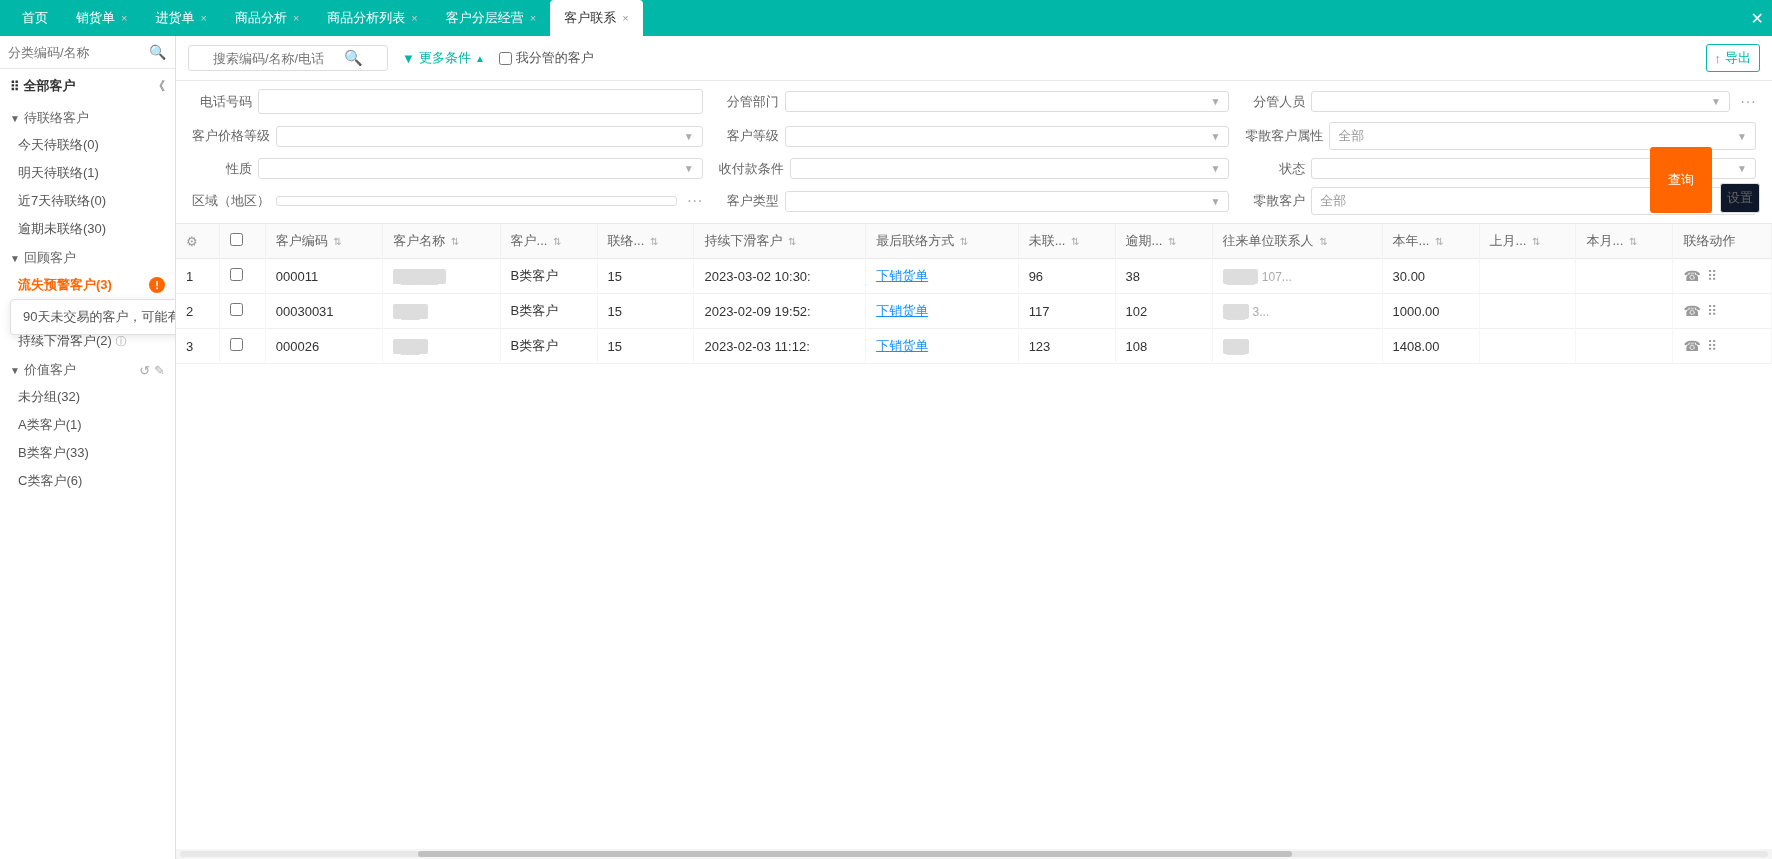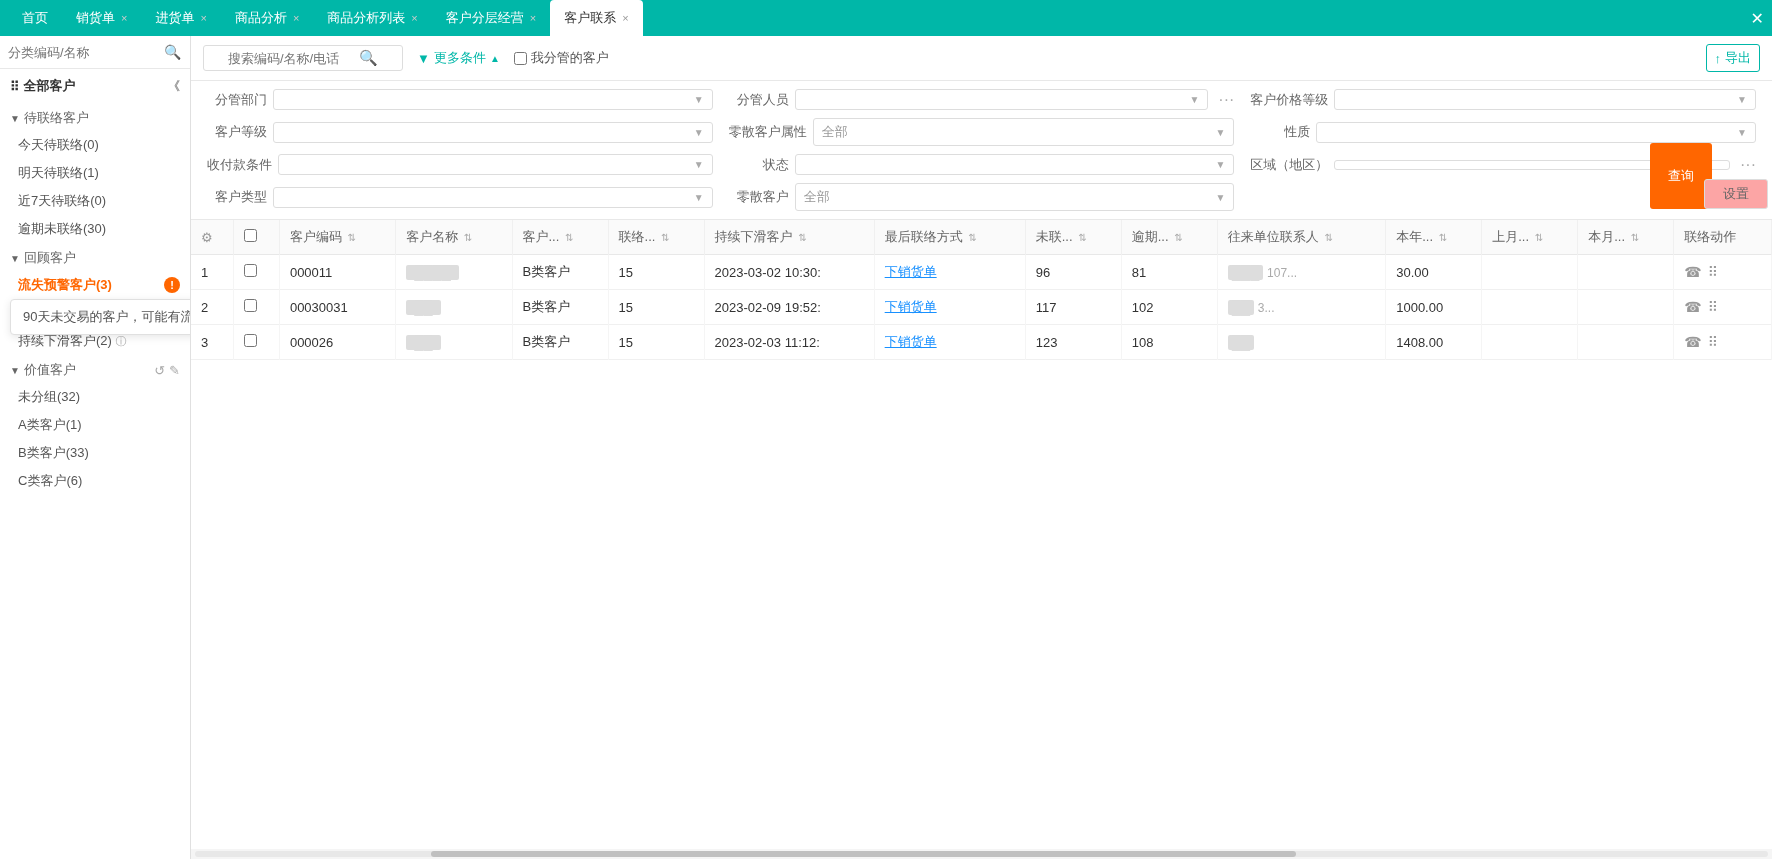--- a/index.html
+++ b/index.html
@@ -44,21 +44,21 @@
 
     
     .main-layout {
       display: flex;
       height: calc(100vh - 36px);
       background: #f0f0f0;
     }
 
     
     .sidebar {
-      width: 191px;
+      width: 176px;
       background: #fff;
       border-right: 1px solid #e0e0e0;
       display: flex;
       flex-direction: column;
       overflow-y: auto;
       flex-shrink: 0;
     }
     .sidebar-search {
       display: flex;
       align-items: center;
@@ -230,29 +230,29 @@
       border: none;
       border-radius: 3px;
       padding: 24px 18px;
       cursor: pointer;
       font-size: 13px;
       position: absolute;
       right: 60px;
       bottom: 10px;
     }
     .settings-btn {
-      background: #fca5a5;
+      background: #0f172a;
       color: #666;
       border: 1px solid #ddd;
       border-radius: 3px;
-      padding: 5px 18px;
+      padding: 5px 6px;
       cursor: pointer;
       font-size: 13px;
       position: absolute;
-      right: 4px;
+      right: 12px;
       bottom: 10px;
     }
 
     
     .tooltip-box {
       position: absolute;
       background: #fff;
       border: 1px solid #e0e0e0;
       border-radius: 4px;
       padding: 8px 12px;
@@ -495,20 +495,24 @@
       </label>
       <div class="export-btn">
         <span>↑</span>
         <span>导出</span>
       </div>
     </div>
 
     <div class="filter-panel">
 
       <div class="filter-row">
+        <span class="filter-label">电话号码</span>
+        <input class="filter-input" type="text" style="">
+      </div>
+      <div class="filter-row">
         <span class="filter-label">分管部门</span>
         <div class="filter-select">
           <span class="filter-select-text"></span>
           <span class="filter-select-arrow">▼</span>
         </div>
       </div>
       <div class="filter-row">
         <span class="filter-label">分管人员</span>
         <div class="filter-select">
           <span class="filter-select-text"></span>
@@ -656,21 +660,21 @@
             <td><input type="checkbox" style=""></td>
             <td>000011</td>
             <td>
               <span style="background:#ddd;border-radius:2px;padding:0 8px;color:#ddd;">████</span>
             </td>
             <td>B类客户</td>
             <td>15</td>
             <td>2023-03-02 10:30:</td>
             <td><span class="link-text">下销货单</span></td>
             <td>96</td>
-            <td>81</td>
+            <td>38</td>
             <td>
               <span style="background:#ddd;border-radius:2px;color:#ddd;padding:0 4px;">███</span>
               <span style="color:#aaa;font-size:12px;"> 107...</span>
             </td>
             <td>30.00</td>
             <td></td>
             <td></td>
             <td>
               <div class="action-icons">
                 <span class="action-icon">☎</span>

